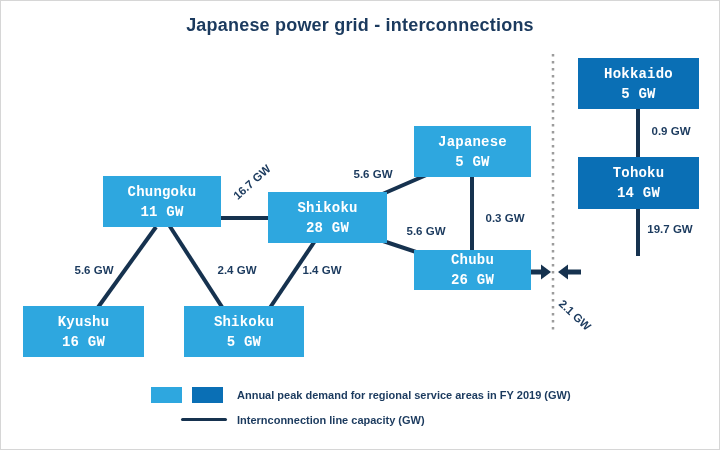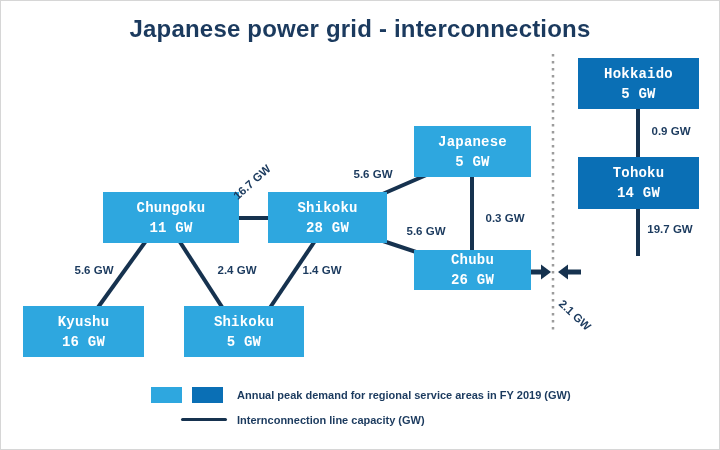--- a/index.html
+++ b/index.html
@@ -8,21 +8,21 @@
     width:720px;height:450px;
     box-sizing:border-box;
     border:1px solid #d6d6d6;
     background:#ffffff;
     font-family:"Liberation Sans", sans-serif;
     overflow:hidden;
   }
   .title{
     position:absolute;left:0;top:14px;width:100%;
     text-align:center;
-    font-size:24px;font-weight:800;letter-spacing:.2px;
+    font-size:18px;font-weight:800;letter-spacing:.2px;
     color:#1b3a5e;
   }
   svg.wires{position:absolute;left:0;top:0;}
   .node{
     position:absolute;
     display:flex;flex-direction:column;align-items:center;justify-content:center;
     color:#ffffff;text-align:center;
     font-size:14px;font-weight:700;line-height:20px;letter-spacing:.2px;font-family:Liberation Mono, monospace;
   }
   .node.light{background:#2ea7df;}
@@ -70,21 +70,21 @@
       <polygon points="540,263.5 540,278.5 550,271" stroke="none"></polygon>
       <line x1="580" y1="271" x2="567" y2="271" stroke-width="5"></line>
       <polygon points="567,263.5 567,278.5 557,271" stroke="none"></polygon>
     </g>
   </svg>
 
   <div class="node light" style="left:22px;top:305px;width:121px;height:51px;">
     <span>Kyushu</span>
     <span>16 GW</span>
   </div>
-  <div class="node light" style="left:102px;top:191px;width:136px;height:51px;text-align:center;">
+  <div class="node light" style="left:102px;top:175px;width:118px;height:51px;text-align:center;">
     <span>Chungoku</span>
     <span>11 GW</span>
   </div>
   <div class="node light" style="left:183px;top:305px;width:120px;height:51px;">
     <span>Shikoku</span>
     <span>5 GW</span>
   </div>
   <div class="node light" style="left:267px;top:191px;width:119px;height:51px;">
     <span>Shikoku</span>
     <span>28 GW</span>

